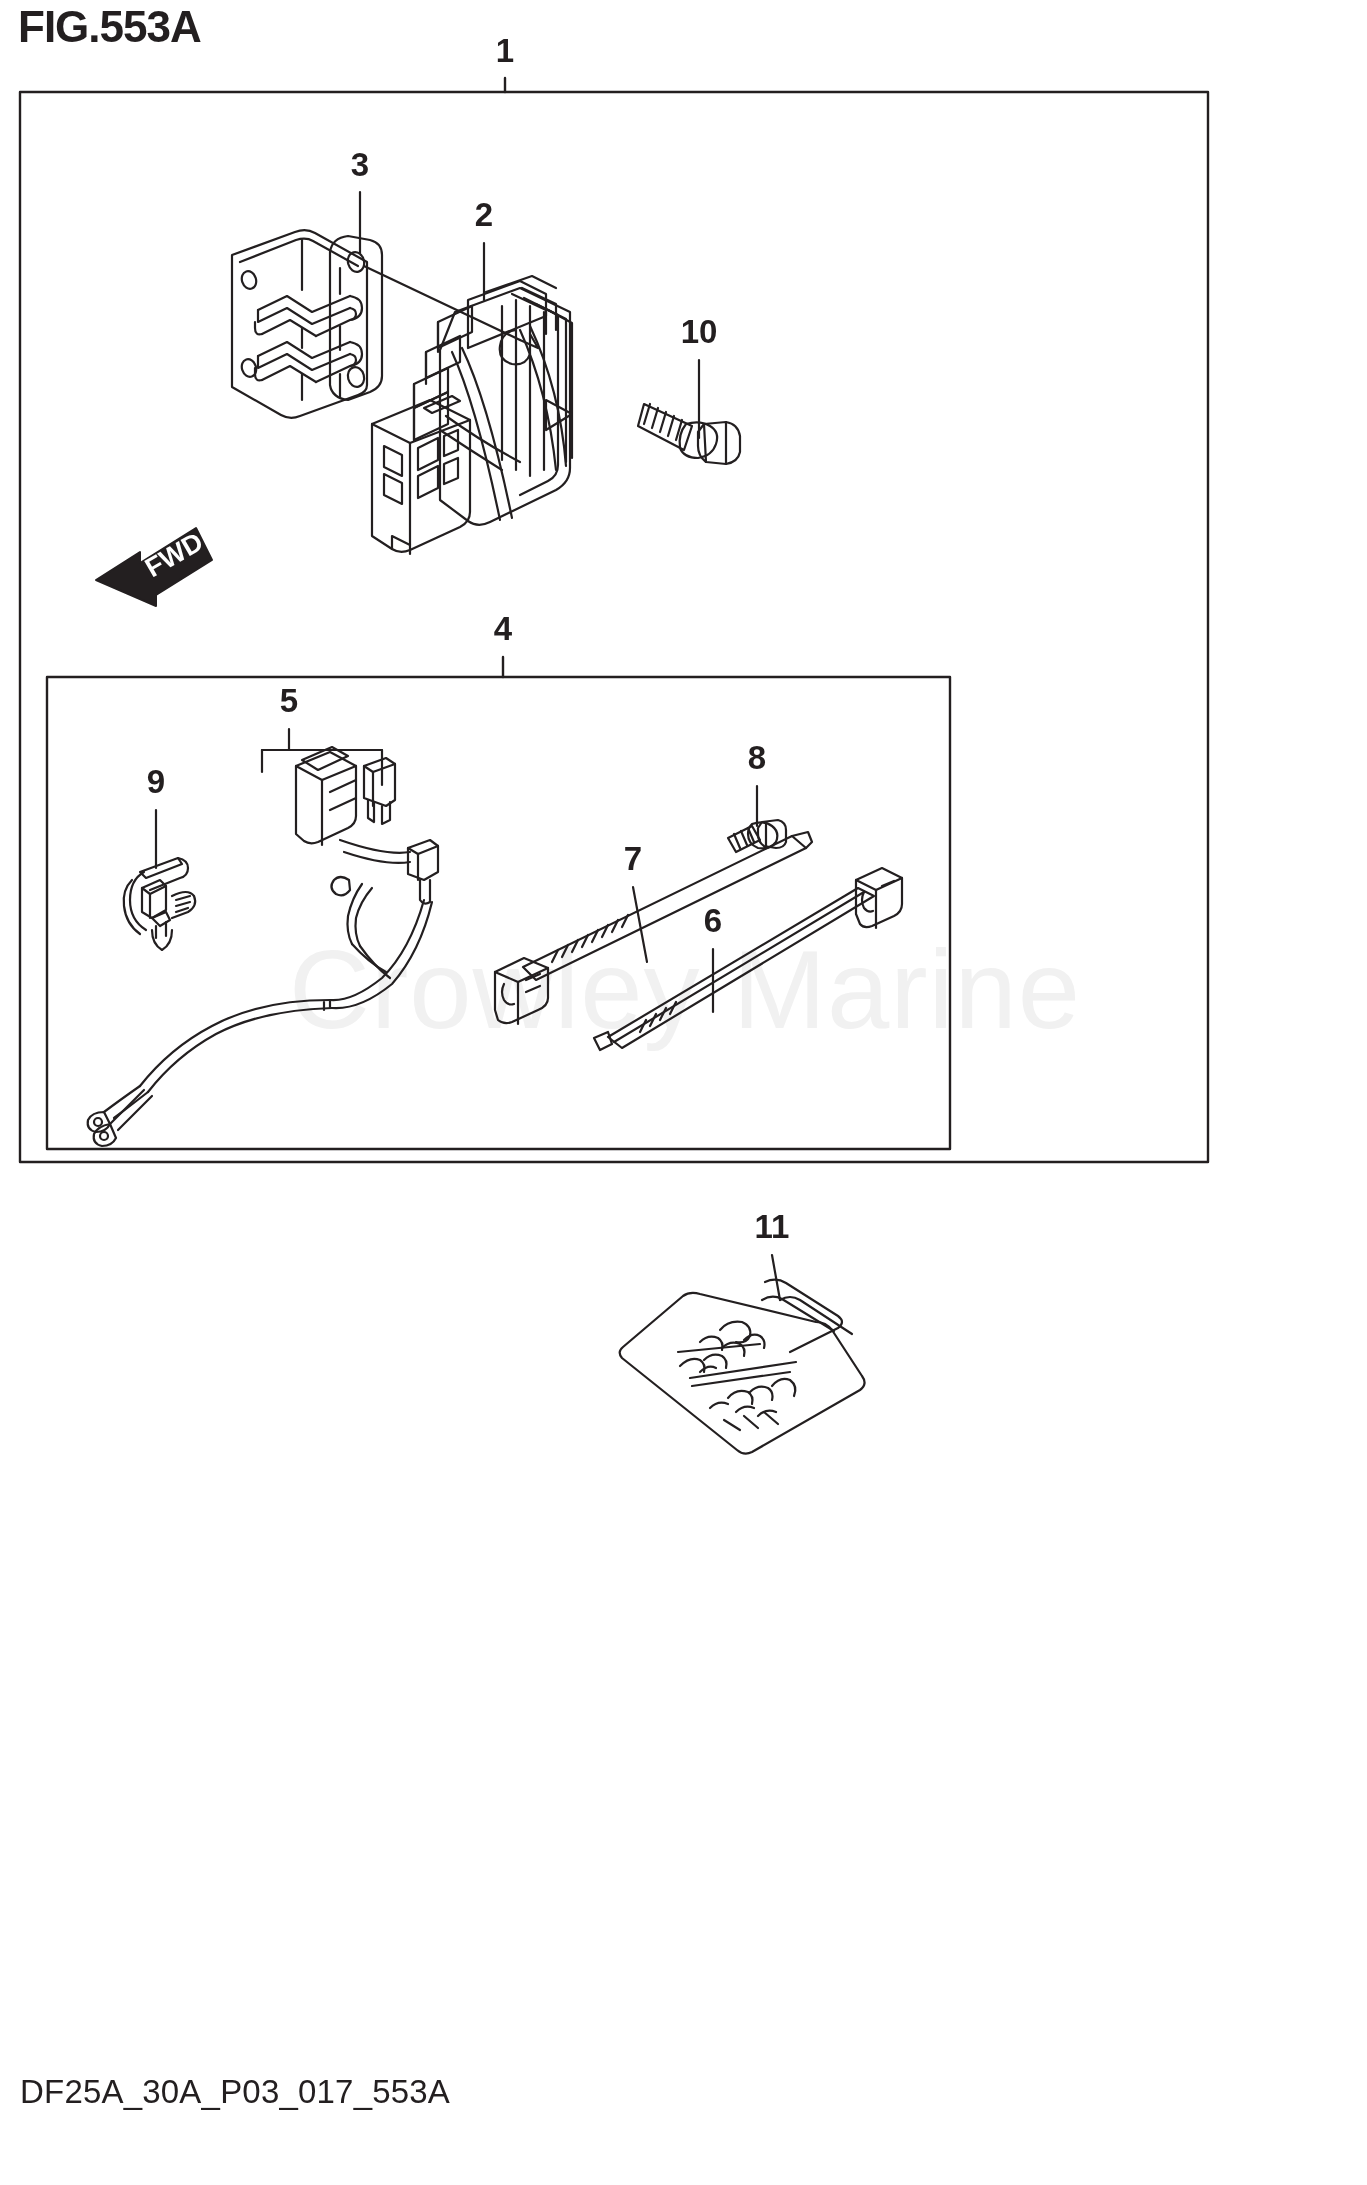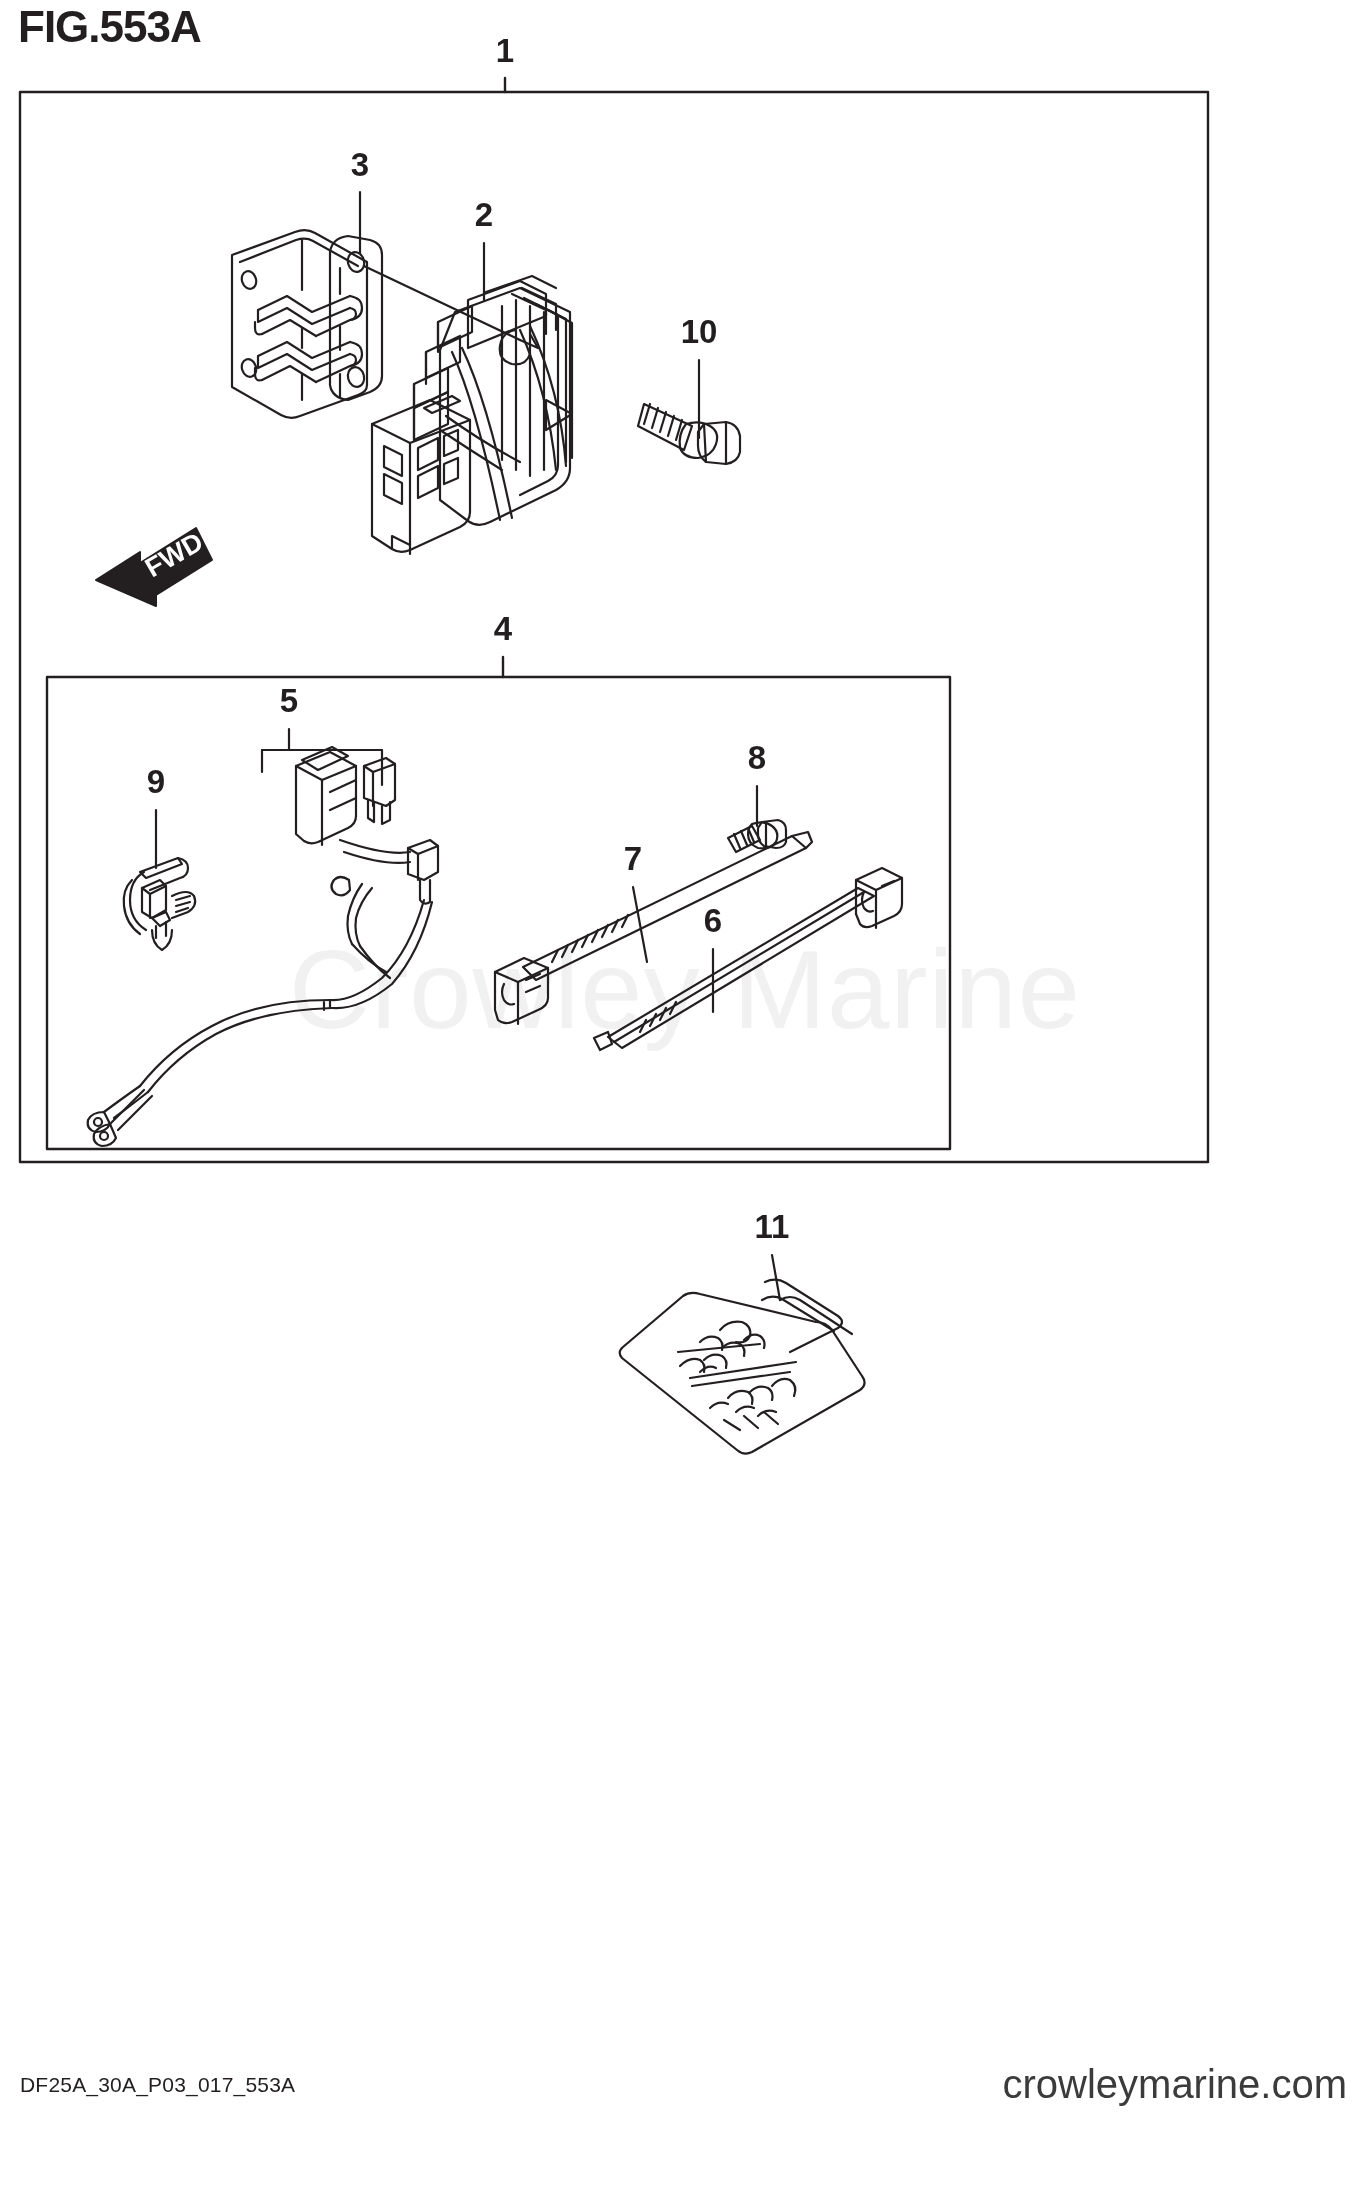--- a/index.html
+++ b/index.html
@@ -36,21 +36,21 @@
     font-weight:normal;
     color:#f1f1f1;
     letter-spacing:1px;
     white-space:nowrap;
     pointer-events:none;
     user-select:none;
   }
   
   .footer-line{
     position:absolute;
-    font-size:21px;
+    font-size:33px;
     color:#231f20;
     white-space:nowrap;
     letter-spacing:0.2px;
   }
   #footer-code{ left:20px; top:2073px; }
   #footer-caption{ left:20px; top:2129px; }
   #footer-brand{
     position:absolute;
     left:0; top:2062px;
     width:1347px;
@@ -420,15 +420,14 @@
         <text class="callout-num" x="699" y="343" text-anchor="middle">10</text>
         <text class="callout-num" x="772" y="1238" text-anchor="middle">11</text>
       </g>
 
       <text class="fwd-text" x="152" y="578" transform="rotate(-30 152 578)">FWD</text>
 
     </svg>
   </div>
 
   <div class="footer-line" id="footer-code">DF25A_30A_P03_017_553A</div>
-  <div id="footer-brand">crowleymarine.com</div>
 
 </div>
 
 </body></html>

